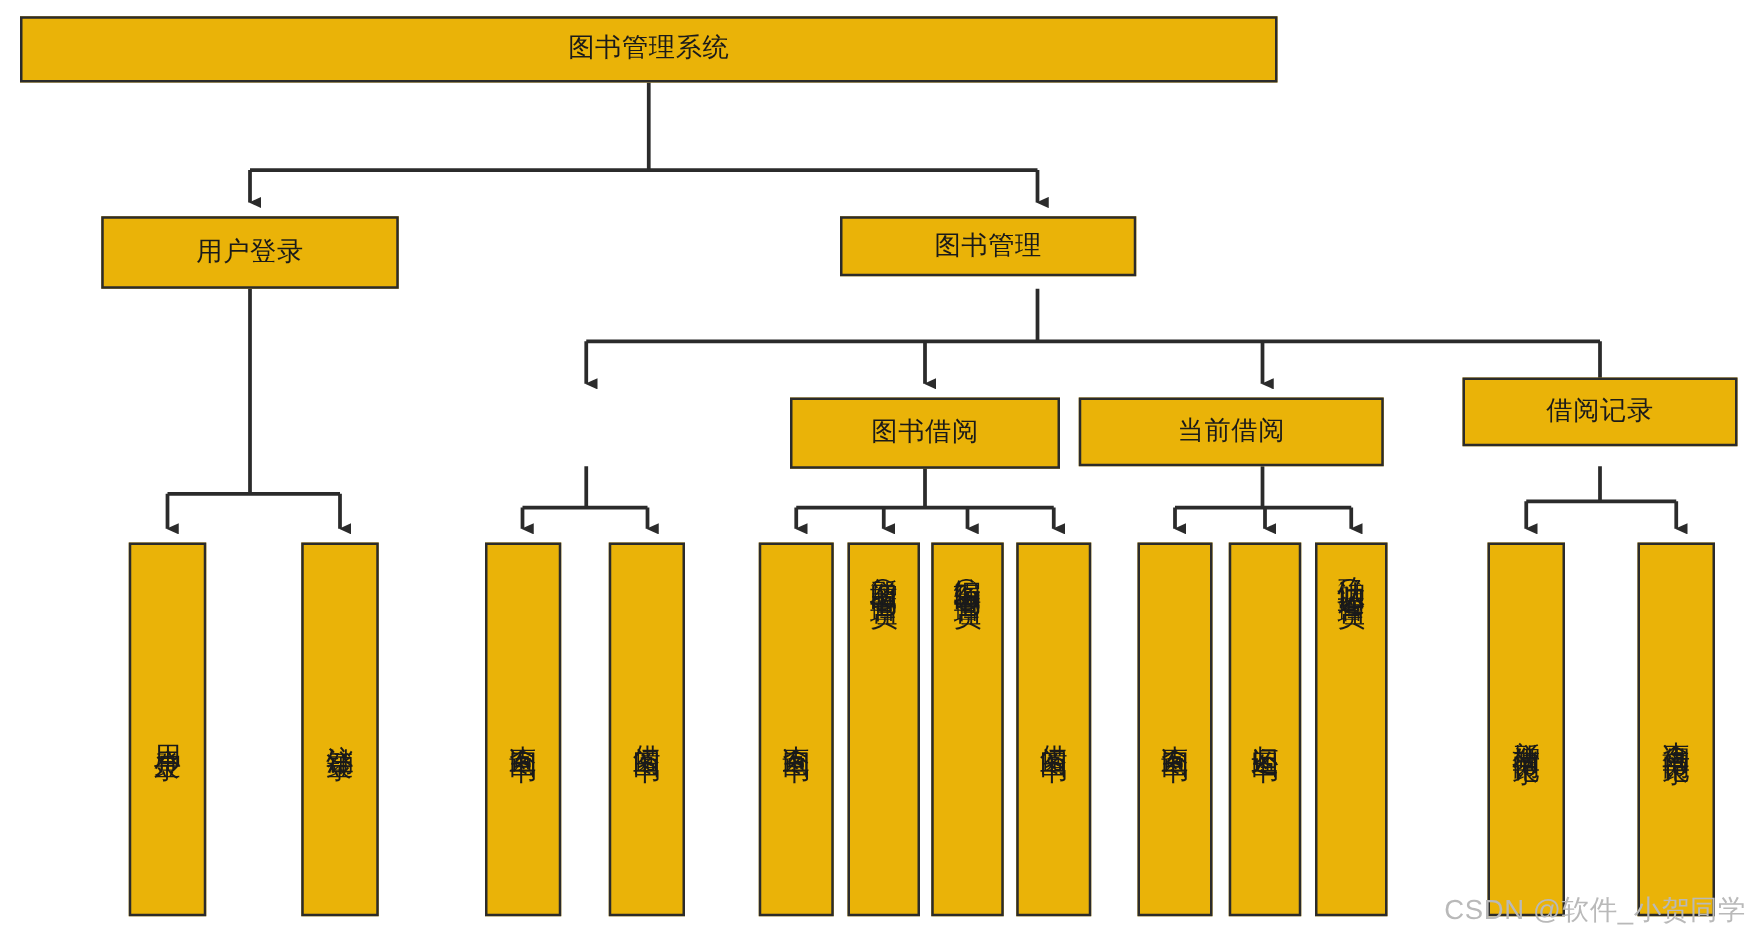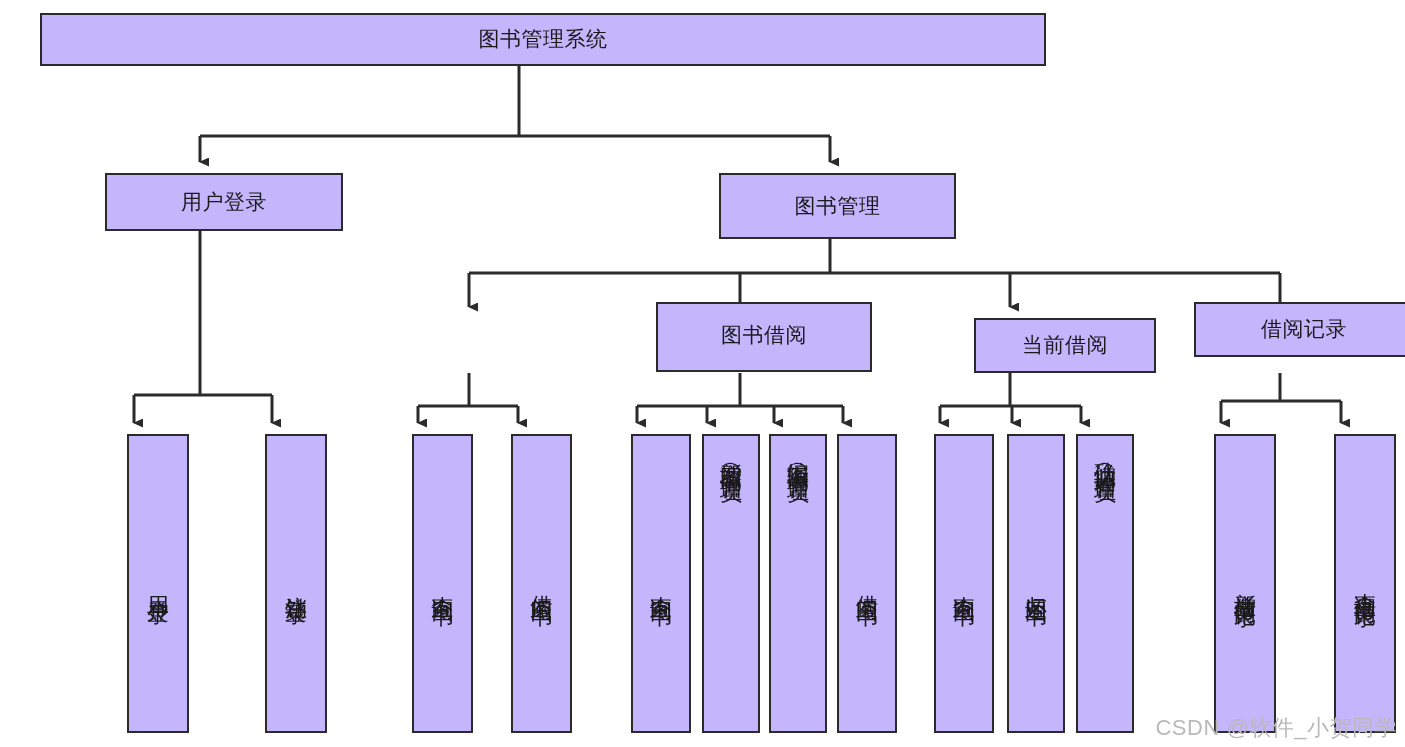--- a/index.html
+++ b/index.html
@@ -20,27 +20,26 @@
     left: 0;
     top: 0;
     width: 1405px;
     height: 747px;
     pointer-events: none;
   }
   .node {
     position: absolute;
     box-sizing: border-box;
     border: 2.5px solid #2b2b2b;
-    background: #c4b5fd;
+    background: #eab308;
     display: flex;
     align-items: center;
     justify-content: center;
     color: #1a1a1a;
     z-index: 2;
-    margin-left: 24px;
   }
   .node-label {
     font-size: 21px;
     line-height: 1.18;
     letter-spacing: 0.5px;
     white-space: nowrap;
     text-align: center;
   }
   .node.vertical .node-label {
     writing-mode: vertical-rl;
@@ -125,30 +124,30 @@
   </svg>
 
   <div class="node" style="left:16px; top:13px; width:1006px; height:53px;">
     <span class="node-label">图书管理系统</span>
   </div>
 
   <div class="node" style="left:81px; top:173px; width:238px; height:58px;">
     <span class="node-label">用户登录</span>
   </div>
 
-  <div class="node" style="left:695px; top:173px; width:237px; height:66px;">
+  <div class="node" style="left:672px; top:173px; width:237px; height:48px;">
     <span class="node-label">图书管理</span>
   </div>
 
 
-  <div class="node" style="left:632px; top:302px; width:216px; height:70px;font-family:Liberation Mono, monospace;">
+  <div class="node" style="left:632px; top:318px; width:216px; height:57px;">
     <span class="node-label">图书借阅</span>
   </div>
 
-  <div class="node" style="left:950px; top:318px; width:182px; height:55px;">
+  <div class="node" style="left:863px; top:318px; width:244px; height:55px;">
     <span class="node-label">当前借阅</span>
   </div>
 
   <div class="node" style="left:1170px; top:302px; width:220px; height:55px;">
     <span class="node-label">借阅记录</span>
   </div>
 
   <div class="node vertical mid" style="left:103px; top:434px; width:62px; height:299px;">
     <span class="node-label">用户登录</span>
   </div>

